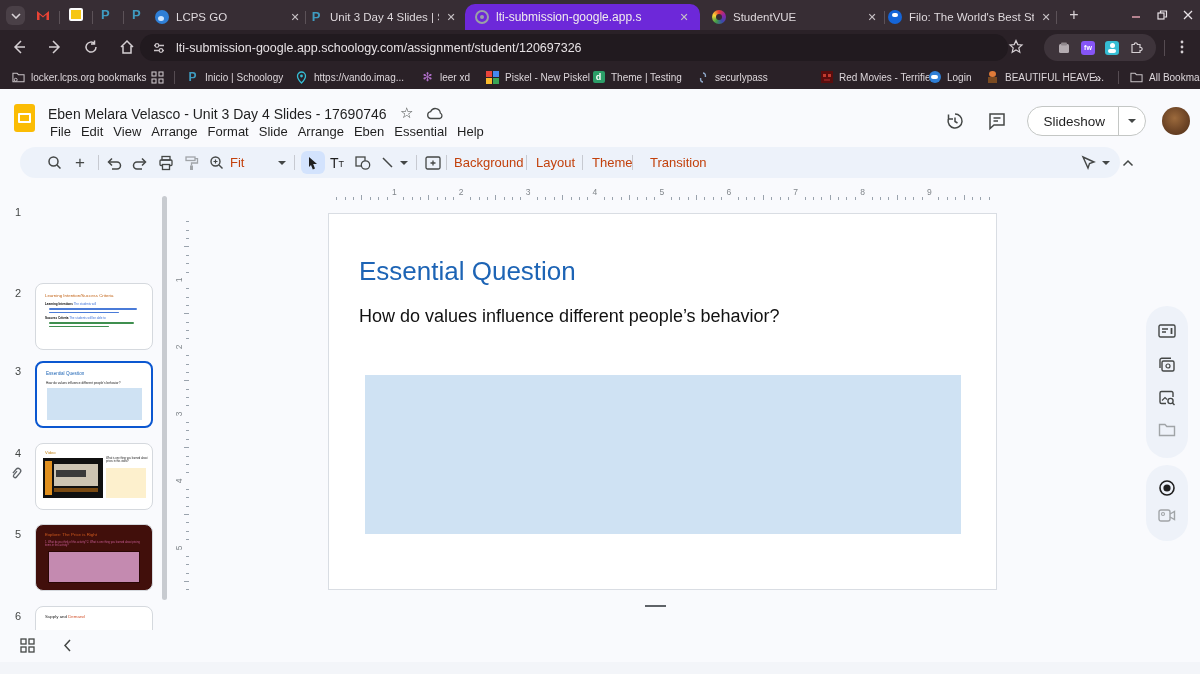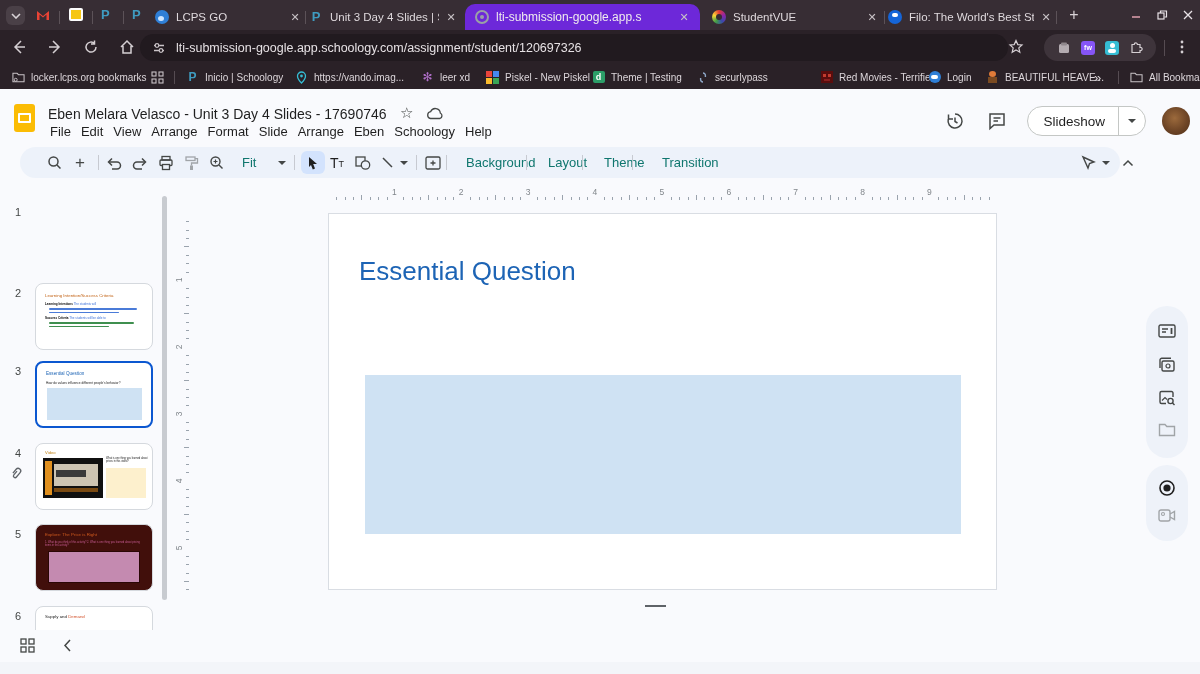--- a/index.html
+++ b/index.html
@@ -44,21 +44,21 @@
   #btn-slideshow .drop { border-left:1px solid #c4c7c5; padding:0 9px; height:100%; display:flex; align-items:center; }
   #btn-share { background:#e6eaf1; margin-right:14px; }
   #btn-share .main { display:flex; align-items:center; gap:8px; padding:0 10px 0 14px; }
   #btn-share .drop { border-left:1px solid #c9cdd4; padding:0 9px; height:100%; display:flex; align-items:center; }
   #avatar { width:28px; height:28px; border-radius:50%; background:radial-gradient(circle at 45% 40%, #9c6a3c 0%, #6e4526 55%, #4e2f18 100%); margin-right:10px; }
 
   
   #toolbar { position:absolute; left:20px; top:147px; width:1100px; height:31px; background:#edf2fa; border-radius:16px; }
   .tbsep { position:absolute; top:8px; width:1px; height:15px; background:#c7cad1; }
   .tbicon { position:absolute; top:0; height:31px; display:flex; align-items:center; justify-content:center; color:#444746; }
-  .tblabel { position:absolute; top:0; height:31px; display:flex; align-items:center; color:#0f766e; font-size:13px;margin-left:12px; }
+  .tblabel { position:absolute; top:0; height:31px; display:flex; align-items:center; color:#c2410c; font-size:13px; }
   .caret { width:0; height:0; border-left:4px solid transparent; border-right:4px solid transparent; border-top:4px solid #444746; }
   #cursorbox { position:absolute; left:281px; top:4px; width:24px; height:23px; background:#d3e3fd; border-radius:6px; display:flex; align-items:center; justify-content:center; }
 
   
   #filmstrip { position:absolute; left:0; top:183px; width:172px; height:447px; overflow:hidden; }
   .thumbnum { position:absolute; left:10px; width:16px; text-align:center; font-size:11px; color:#444746; }
   .thumb { position:absolute; left:35px; width:118px; height:67px; background:#fff; border:1px solid #d5d9de; border-radius:8px; overflow:hidden; }
   .thumb.selected { border:2px solid #0b57d0; }
   #fsscroll { position:absolute; left:162px; top:196px; width:5px; height:404px; background:#c8cbd0; border-radius:3px; }
 
@@ -359,21 +359,21 @@
     </div>
     <div id="menubar">
       <span>File</span>
       <span>Edit</span>
       <span>View</span>
       <span>Arrange</span>
       <span>Format</span>
       <span>Slide</span>
       <span>Arrange</span>
       <span>Eben</span>
-      <span>Schoology</span>
+      <span>Essential</span>
       <span>Help</span>
     </div>
     <div id="hdr-right">
       <span style="margin-right:22px">
           <svg width="20" height="20" viewBox="0 0 20 20">
             <path d="M10 3 A7 7 0 1 1 3.2 8.5 M3.5 3.5 V8 H8" fill="none" stroke="#444746" stroke-width="1.5"></path>
             <path d="M10 6.5 V10.5 L12.5 12" fill="none" stroke="#444746" stroke-width="1.5"></path>
           </svg>
         </span>
       <span style="margin-right:20px">
@@ -692,20 +692,21 @@
       <div class="tick" style="top: 376.313px; right: 0px; height: 1px; width: 3px;"></div>
       <div class="ruler-num" style="top: 61.9px; left: 1px; transform: rotate(-90deg);">1</div>
       <div class="ruler-num" style="top: 128.8px; left: 1px; transform: rotate(-90deg);">2</div>
       <div class="ruler-num" style="top: 195.7px; left: 1px; transform: rotate(-90deg);">3</div>
       <div class="ruler-num" style="top: 262.6px; left: 1px; transform: rotate(-90deg);">4</div>
       <div class="ruler-num" style="top: 329.5px; left: 1px; transform: rotate(-90deg);">5</div>
     </div>
 
   <div id="slide">
     <div id="slide-title">Essential Question</div>
+    <div id="slide-body">How do values influence different people’s behavior?</div>
     <div id="slide-rect"></div>
   </div>
   <div id="draghandle"></div>
 
   <div id="bottomstrip"></div>
 
   <div class="sidepill" style="top:306px;height:152px;justify-content:space-around;padding:10px 0">
     <span class="sideicon">
         <svg width="18" height="14" viewBox="0 0 18 14">
           <rect x="1" y="1" width="16" height="12" rx="1.5" fill="none" stroke="#444746" stroke-width="1.4"></rect>

